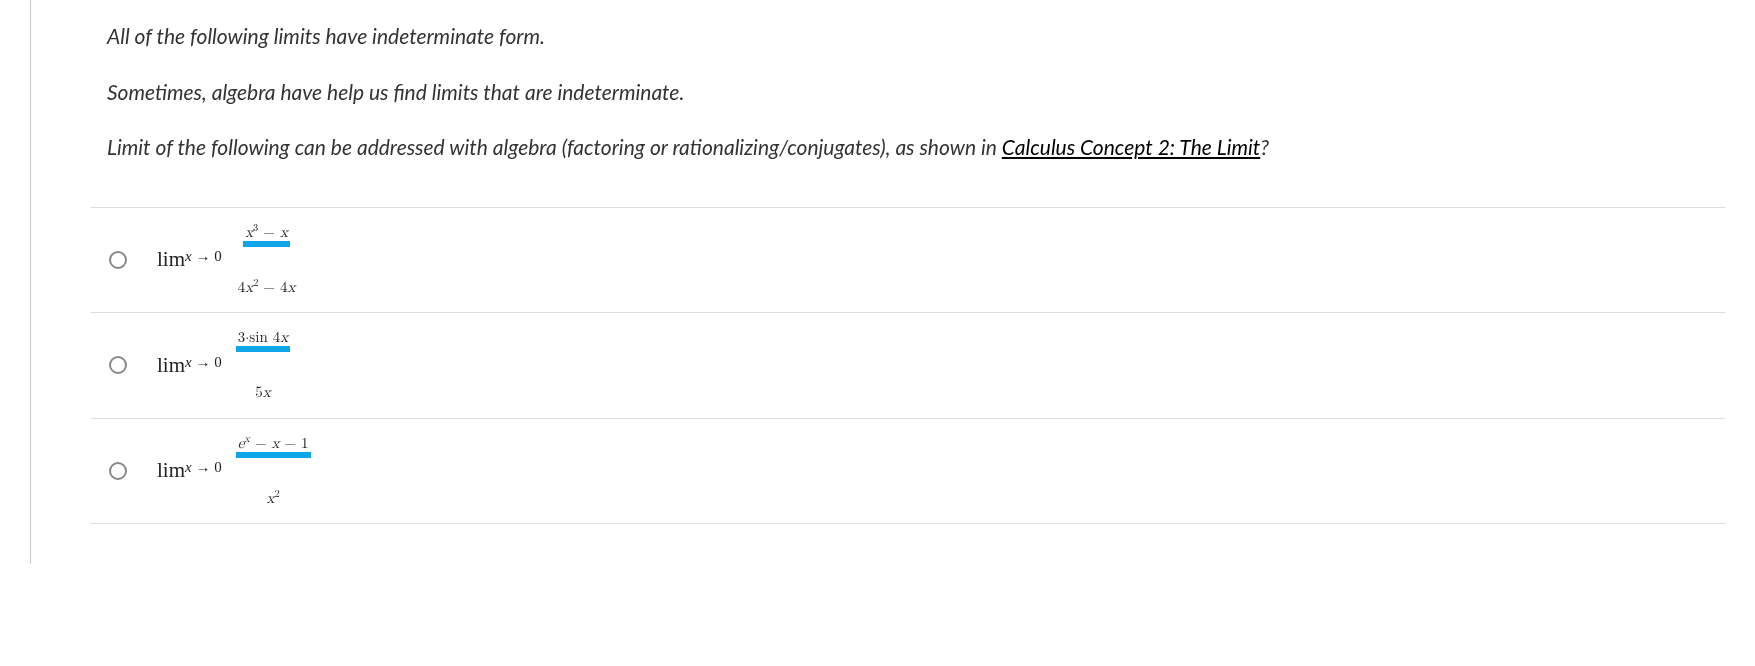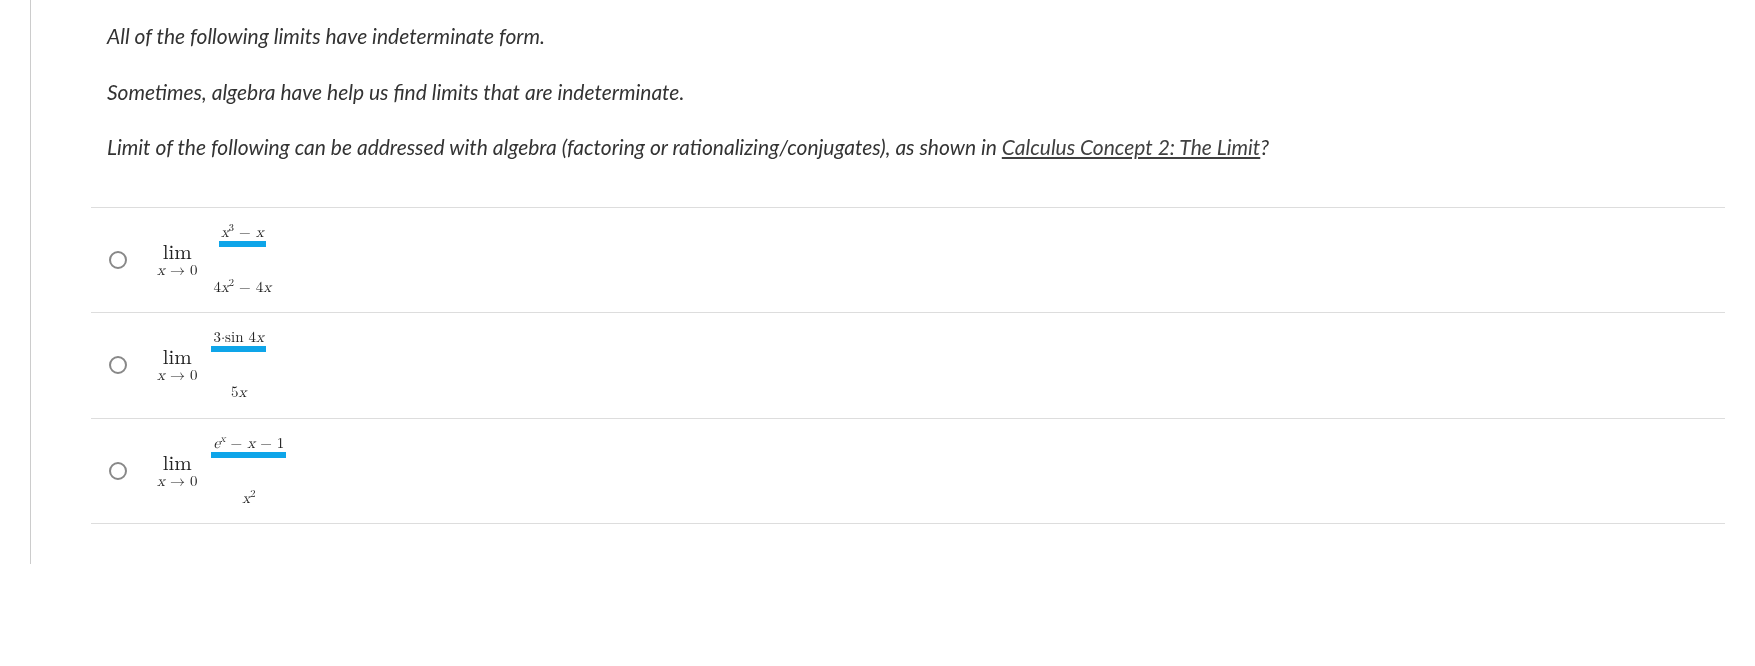--- a/index.html
+++ b/index.html
@@ -16,21 +16,21 @@
     border-left: 1px solid #ccc;
     margin-left: 30px;
   }
   .question-text p {
     margin: 0 0 24px 16px;
     line-height: 1.5;
     color: #333;
     font-style: italic;
   }
   .link {
-    color: #404040;
+    color: #000000;
     text-decoration: underline;
   }
   .options {
     margin-top: 44px;
   }
   .option {
     display: flex;
     align-items: center;
     border-top: 1px solid #ddd;
     padding: 16px 0 16px 18px;
@@ -47,23 +47,22 @@
     flex-shrink: 0;
   }
   .math {
     display: flex;
     align-items: center;
     gap: 14px;
     font-family: "Latin Modern Math", "Cambria Math", "STIX Two Math", Georgia, serif;
   }
   .limblock {
     display: flex;
-    flex-direction: column;
-    align-items: center;
     line-height: 1.0;
+    font-family: Liberation Serif, serif;
   }
   .limtop {
     font-size: 21px;
   }
   .limbot {
     font-size: 15px;
   }
   .frac {
     display: inline-flex;
     flex-direction: column;

